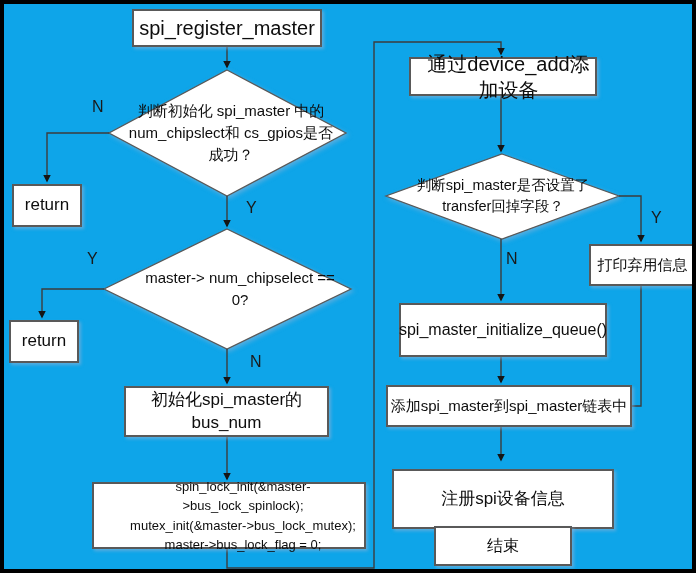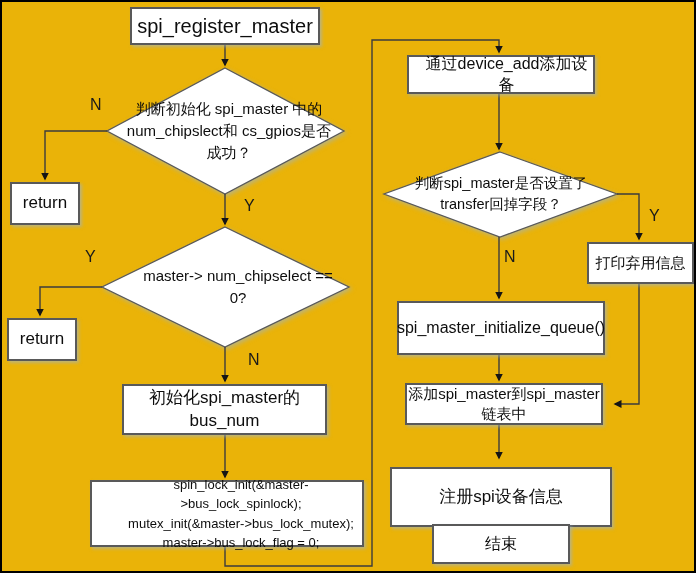--- a/index.html
+++ b/index.html
@@ -1,18 +1,18 @@
 <!DOCTYPE html>
 <html><head>
 <meta charset="utf-8">
 <style>
   html,body{margin:0;padding:0;background:#fff;}
   .canvas{
     position:relative;width:696px;height:573px;box-sizing:border-box;
-    background:#eab308;border:2px solid #000000;overflow:hidden;
+    background:#0ea5e9;border:4px solid #000000;overflow:hidden;
     font-family:"Liberation Sans","DejaVu Sans",sans-serif;color:#0d0d0d;
   }
   .connectors{position:absolute;left:0;top:0;width:696px;height:573px;}
   .shape-poly{fill:#ffffff;stroke:#595959;stroke-width:1.3;
     filter:drop-shadow(2px 2px 2px rgba(150,180,215,.55));}
   .edge{fill:none;stroke:#3d3d3d;stroke-width:1.4;}
   .node{
     position:absolute;display:flex;align-items:center;justify-content:center;
     box-sizing:border-box;background:#fff;border:2px solid #595959;
     box-shadow:2px 2px 3px rgba(150,180,215,.55);
@@ -67,27 +67,27 @@
   <div class="node f-return" style="left:8px;top:180px;width:70px;height:43px;">return</div>
 
   <div class="node f-return" style="left:5px;top:316px;width:70px;height:43px;">return</div>
 
   <div class="node f-cn-lg" style="left:120px;top:382px;width:205px;height:51px;">初始化spi_master的bus_num</div>
 
   <div class="node f-code" style="left:88px;top:478px;width:274px;height:67px;">spin_lock_init(&amp;master-&gt;bus_lock_spinlock);
 mutex_init(&amp;master-&gt;bus_lock_mutex);
 master-&gt;bus_lock_flag = 0;</div>
 
-  <div class="node f-cn" style="left:405px;top:53px;width:188px;height:39px;font-size:16px;padding-left:11px;">通过device_add添加设备</div>
+  <div class="node f-cn" style="left:405px;top:53px;width:188px;height:39px;font-size:20px;padding-left:11px;">通过device_add添加设备</div>
 
   <div class="node f-cn" style="left:585px;top:240px;width:107px;height:42px;">打印弃用信息</div>
 
   <div class="node f-en" style="left:395px;top:299px;width:208px;height:54px;">spi_master_initialize_queue()</div>
 
-  <div class="node f-cn" style="left:403px;top:381px;width:198px;height:42px;line-height:1.35;text-align:center;">添加spi_master到spi_master链表中</div>
+  <div class="node f-cn" style="left:382px;top:381px;width:246px;height:42px;line-height:1.35;text-align:center;">添加spi_master到spi_master链表中</div>
 
   <div class="node f-cn-lg" style="left:388px;top:465px;width:222px;height:60px;">注册spi设备信息</div>
 
   <div class="node f-en" style="left:430px;top:522px;width:138px;height:40px;">结束</div>
 
   <div class="dtext f-cn" style="left:124px;top:86px;width:206px;height:86px;">判断初始化 spi_master 中的num_chipslect和 cs_gpios是否成功？</div>
 
   <div class="dtext f-cn" style="left:136px;top:255px;width:200px;height:60px;">master-&gt; num_chipselect == 0?</div>
 
   <div class="dtext f-cn" style="left:398px;top:163px;width:202px;height:58px;font-size:14.5px;">判断spi_master是否设置了 transfer回掉字段？</div>

